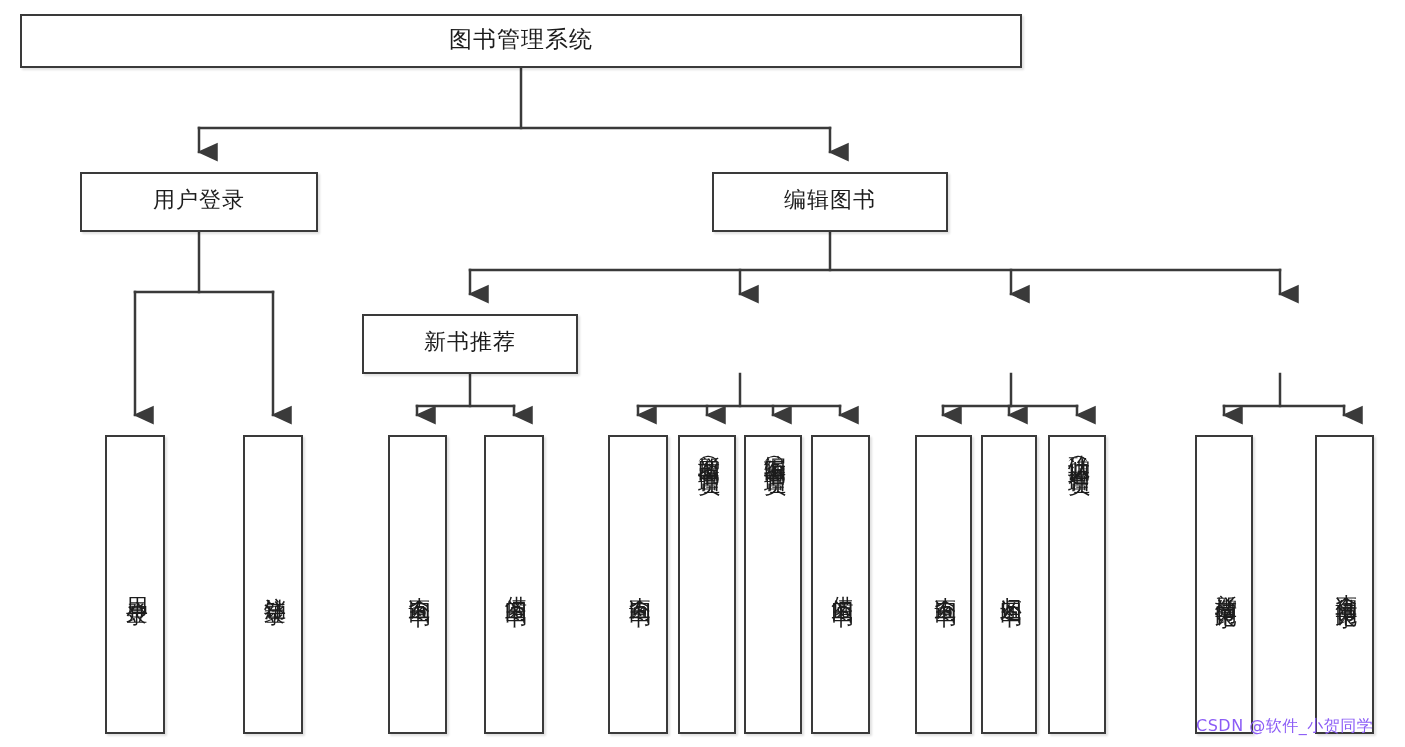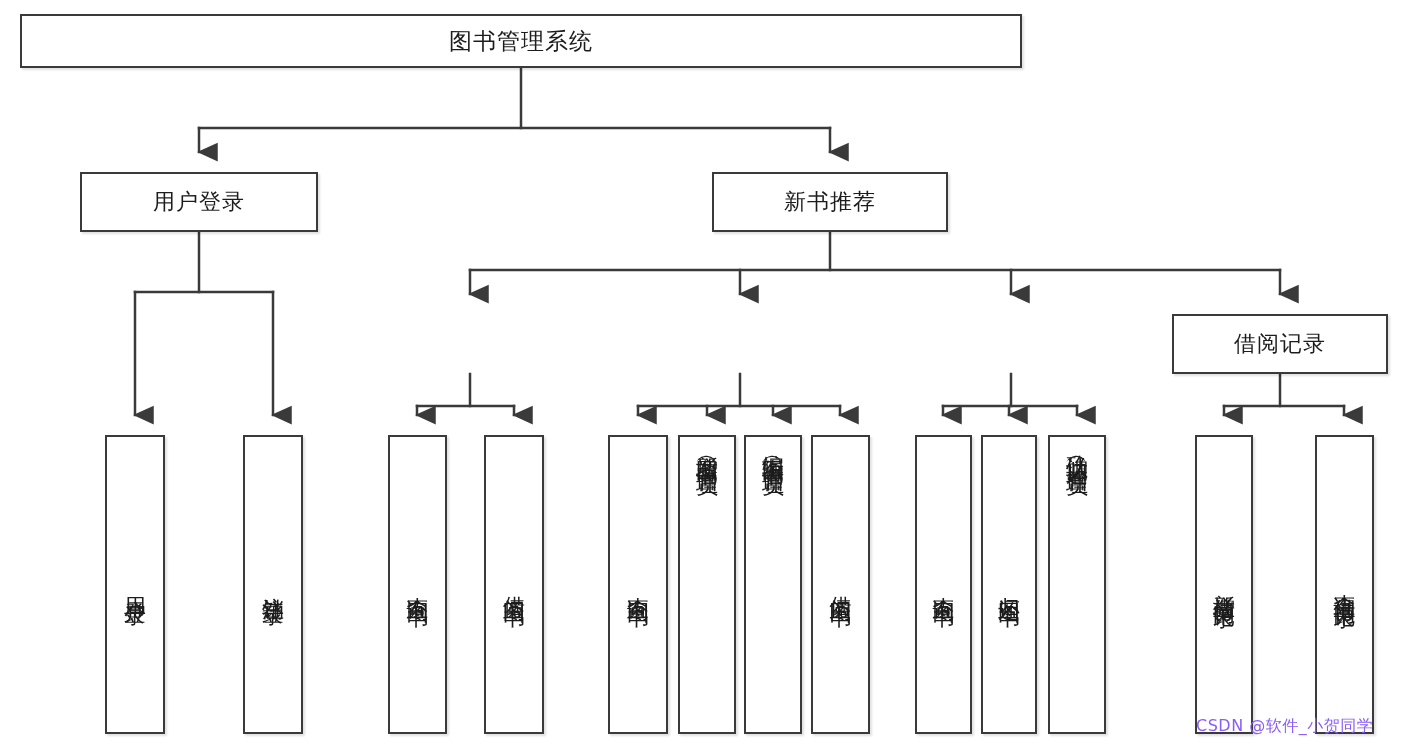--- a/index.html
+++ b/index.html
@@ -36,20 +36,21 @@
     justify-content: center;
     box-shadow: 2px 2px 2px rgba(0,0,0,0.12);
   }
   .node-label {
     font-size: 22px;
     line-height: 1.15;
     letter-spacing: 1px;
     color: #1c1c1c;
     text-align: right;
     white-space: nowrap;
+    font-family: Liberation Mono, monospace;
   }
   .node.root .node-label { font-size: 23px; }
   .node.leaf {
     align-items: flex-start;
     justify-content: center;
     padding-top: 0;
   }
   .node.leaf .node-label {
     writing-mode: vertical-rl;
     text-orientation: upright;
@@ -126,25 +127,25 @@
   </svg>
 
   <div class="node root" style="left:20px; top:14px; width:1002px; height:54px;">
     <span class="node-label">图书管理系统</span>
   </div>
 
   <div class="node" style="left:80px; top:172px; width:238px; height:60px;">
     <span class="node-label">用户登录</span>
   </div>
   <div class="node" style="left:712px; top:172px; width:236px; height:60px;">
-    <span class="node-label">新书推荐</span>
+    <span class="node-label">编辑图书</span>
   </div>
 
-  <div class="node" style="left:1172px; top:314px; width:216px; height:60px;">
-    <span class="node-label">借阅记录</span>
+  <div class="node" style="left:362px; top:314px; width:216px; height:60px;">
+    <span class="node-label">新书推荐</span>
   </div>
 
   <div class="node leaf centered" style="left:105px; top:435px; width:60px; height:299px;">
     <span class="node-label">用户登录</span>
   </div>
   <div class="node leaf centered" style="left:243px; top:435px; width:60px; height:299px;">
     <span class="node-label">注销登录</span>
   </div>
 
   <div class="node leaf centered" style="left:388px; top:435px; width:59px; height:299px;">

